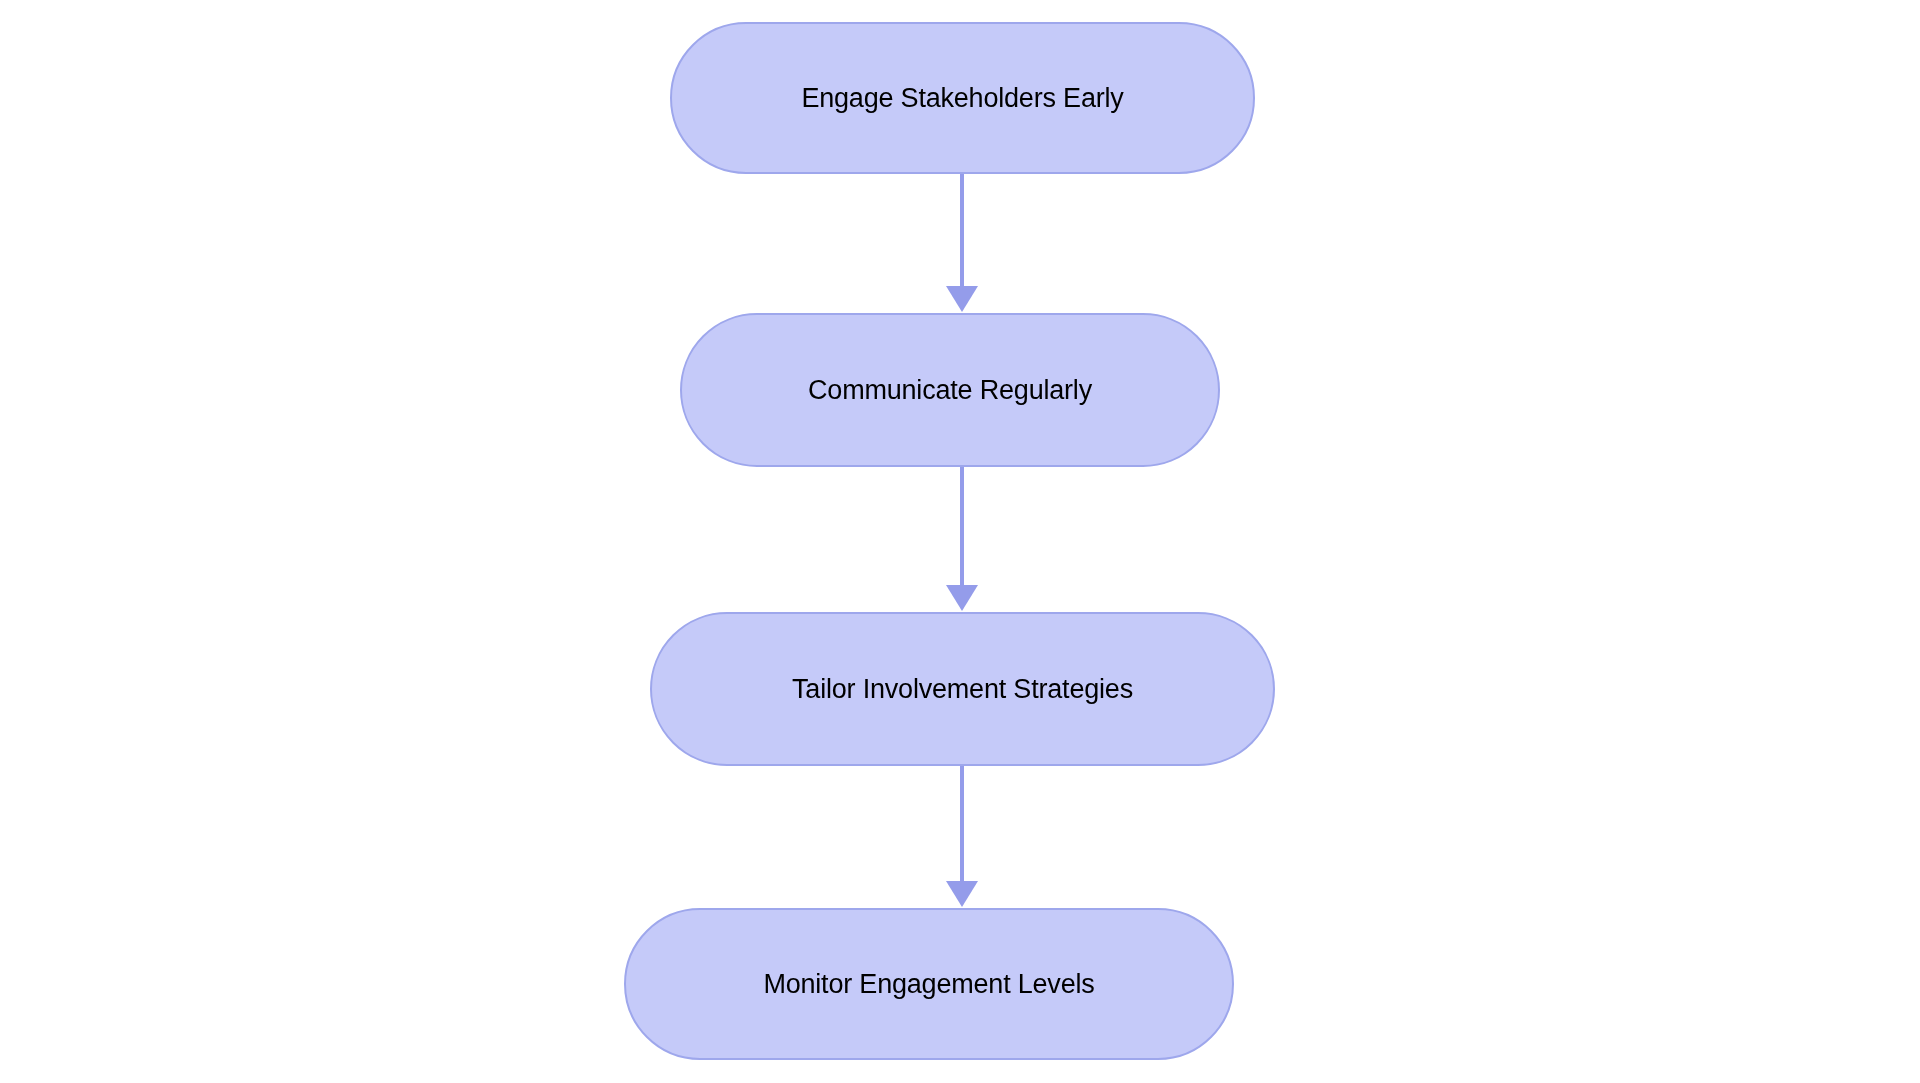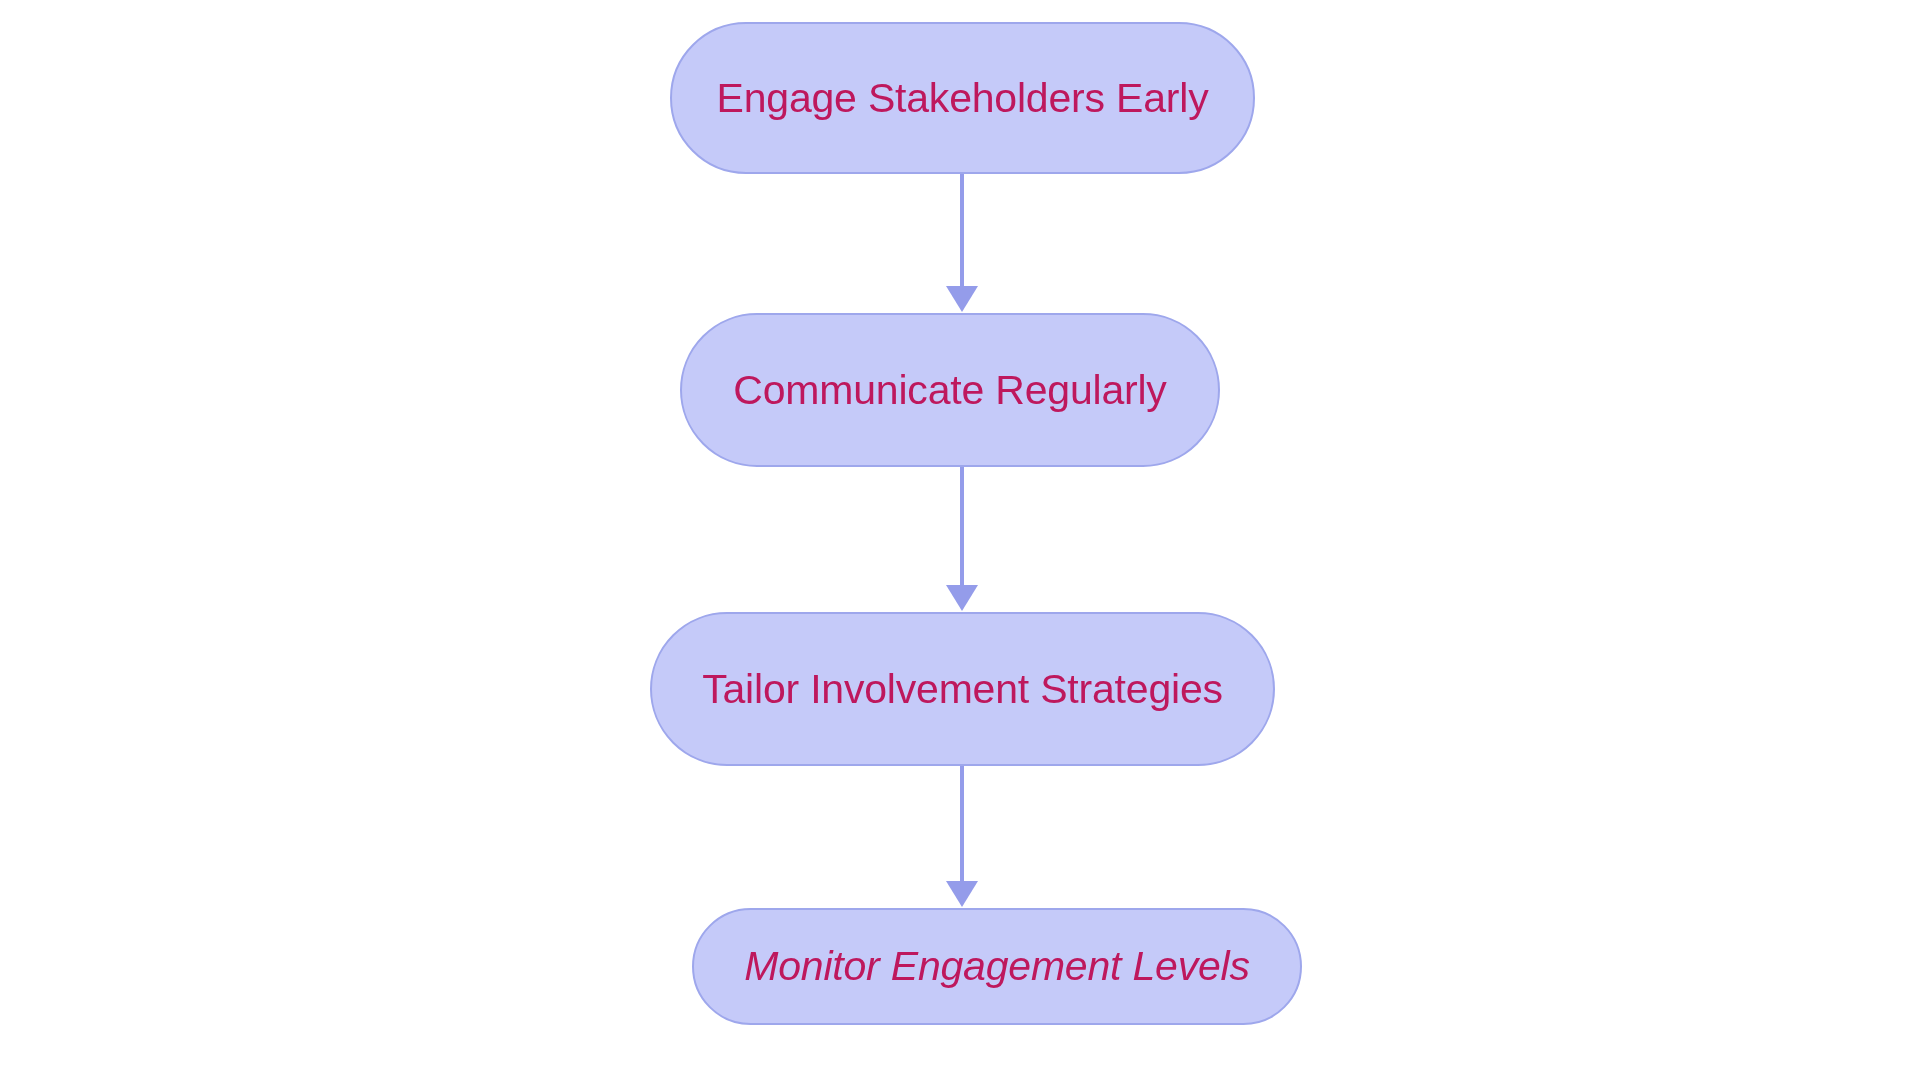--- a/index.html
+++ b/index.html
@@ -32,30 +32,30 @@
     border-radius: 9999px;
     color: #2e2ec8;
     font-family: "Liberation Sans", sans-serif;
     font-weight: 400;
     letter-spacing: -0.2px;
     white-space: nowrap;
     user-select: none;
   }
 
   .flow-node .node-label {
-    font-size: 41px;
+    font-size: 27px;
     line-height: 1;
-    color: #be185d;
+    color: #000000;
   }
 
   
   #node-0 { left: 670px;  top: 22px;   width: 585px; height: 152px; }
   #node-1 { left: 680px;  top: 313px;  width: 540px; height: 154px; }
   #node-2 { left: 650px;  top: 612px;  width: 625px; height: 154px; }
-  #node-3 { left: 692px;  top: 908px;  width: 610px; height: 117px; font-style: italic; }
+  #node-3 { left: 624px;  top: 908px;  width: 610px; height: 152px; }
 
   
   .connector {
     position: absolute;
     left: 0;
     top: 0;
     width: 1920px;
     height: 1083px;
     pointer-events: none;
     overflow: visible;

